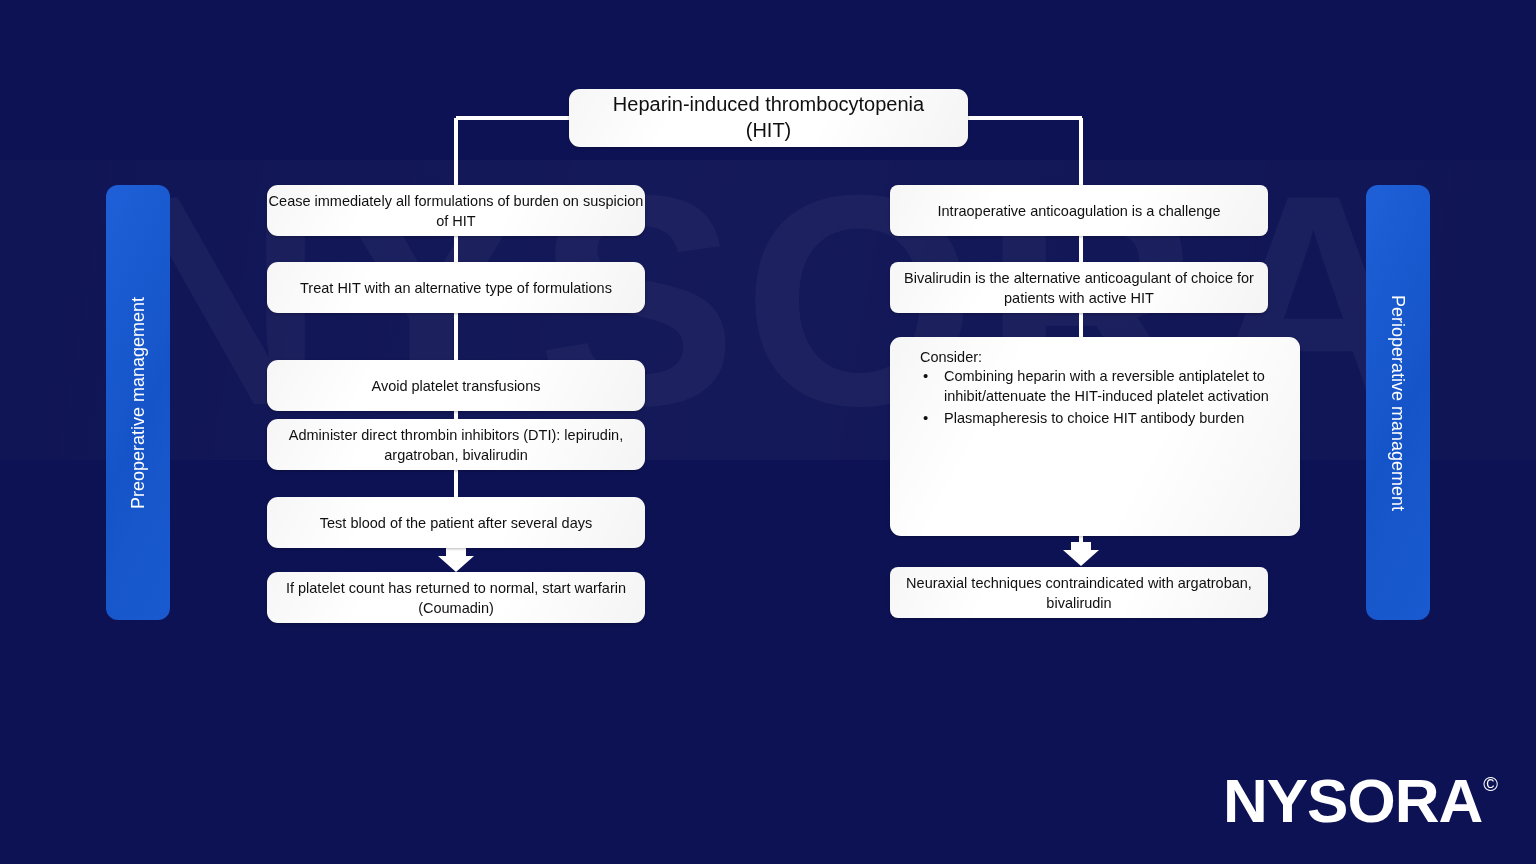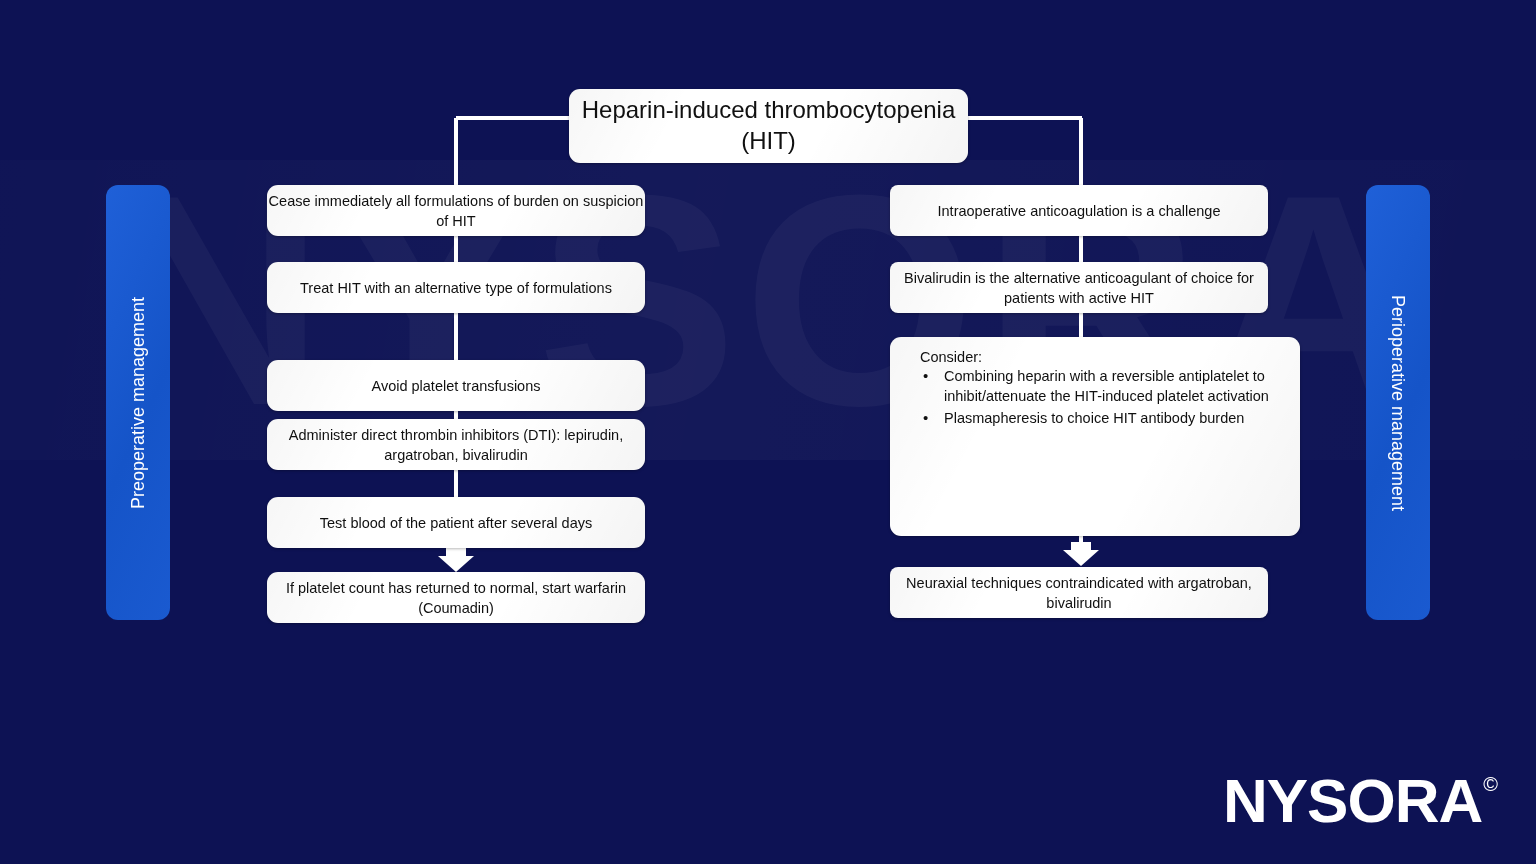--- a/index.html
+++ b/index.html
@@ -85,22 +85,22 @@
   }
   .node .sheen {
     position:absolute; inset:0;
     background:linear-gradient(118deg, rgba(0,0,0,0.035) 0%, rgba(0,0,0,0.0) 28%, rgba(0,0,0,0.0) 62%, rgba(0,0,0,0.045) 100%);
     pointer-events:none;
   }
   .node .txt { position:relative; z-index:1; }
 
   #node-root {
     left:569px; top:89px;
-    width:399px; height:74px;
-    font-size:24px;
+    width:399px; height:58px;
+    font-size:20px;
     line-height:1.28;
     text-align:center;
   }
 
   .step {
     width:378px; height:51px;
     font-size:14.5px;
     line-height:1.38;
   }
   .col-l { left:267px; }

